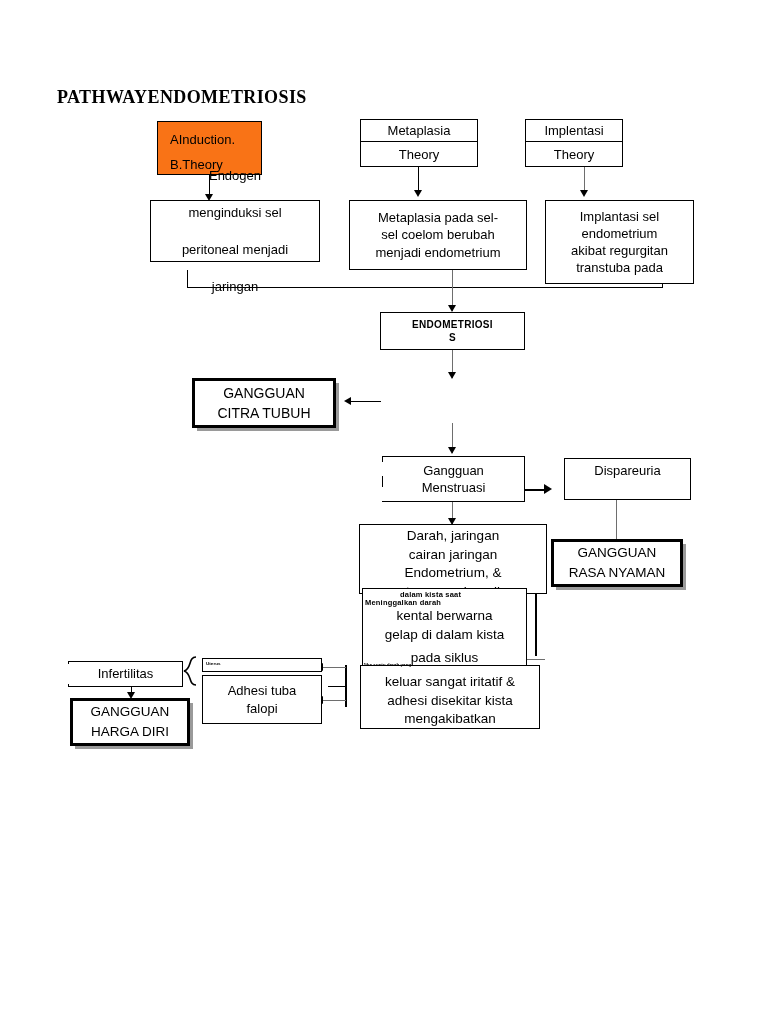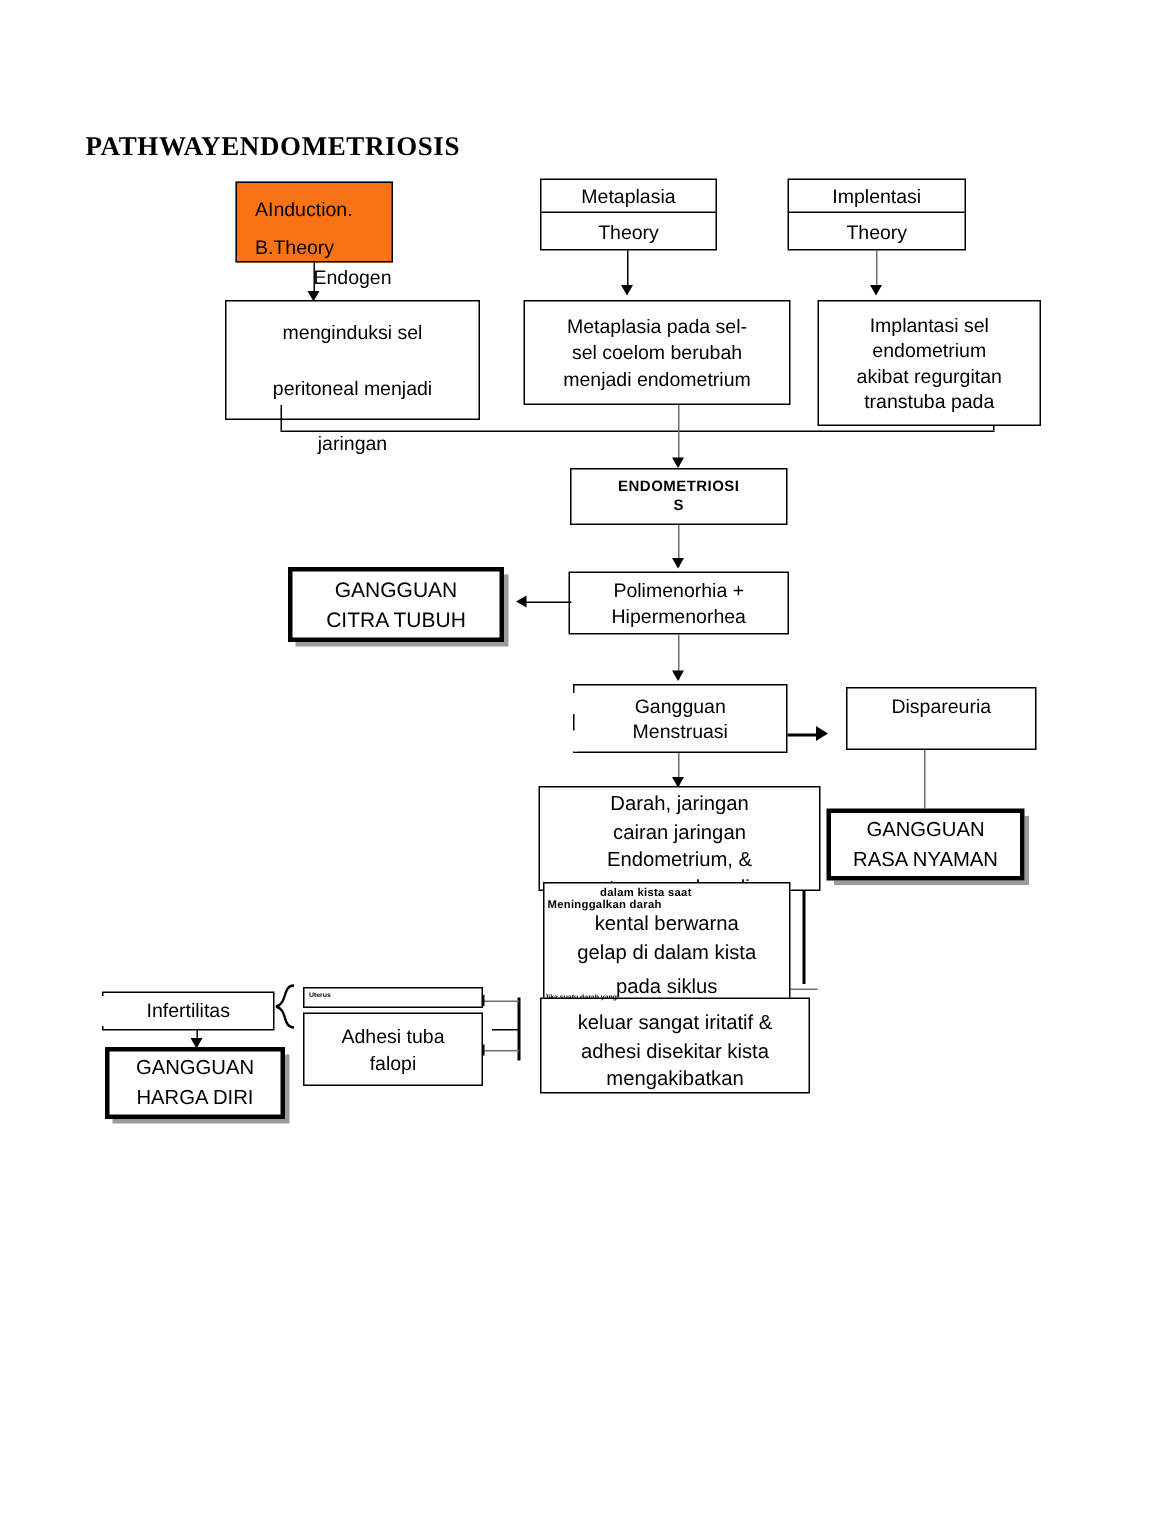--- a/index.html
+++ b/index.html
@@ -170,35 +170,35 @@
   <div class="leftbox" style="left:157px; top:121px; width:105px; height:54px;">
     <div class="ln">AInduction.</div>
     <div class="ln">B.Theory</div>
   </div>
 
   <div class="splitbox" style="left:360px; top:119px; width:118px; height:48px;">
     <div class="head">Metaplasia</div>
     <div class="body">Theory</div>
   </div>
 
-  <div class="splitbox" style="left:525px; top:119px; width:119px; height:48px;">
+  <div class="splitbox" style="left:525px; top:119px; width:98px; height:48px;">
     <div class="head">Implentasi</div>
     <div class="body">Theory</div>
   </div>
 
   <div class="vline" style="left:209px; top:175px; height:20px;"></div>
   <div class="arrow-down" style="left:205px; top:194px;"></div>
 
   <div class="vline" style="left:418px; top:167px; height:24px;"></div>
   <div class="arrow-down" style="left:414px; top:190px;"></div>
 
   <div class="vline grey" style="left:584px; top:167px; height:24px;"></div>
   <div class="arrow-down" style="left:580px; top:190px;"></div>
 
-  <div class="box" style="left:150px; top:200px; width:170px; height:80px;gap:20px;">
+  <div class="box" style="left:150px; top:200px; width:170px; height:62px;gap:20px;">
     <span class="ln">Endogen</span>
     <span class="ln">menginduksi sel</span>
     <span class="ln">peritoneal menjadi</span>
     <span class="ln">jaringan</span>
   </div>
 
   <div class="box" style="left:349px; top:200px; width:178px; height:70px;">
     <span class="ln">Metaplasia pada sel-</span>
     <span class="ln">sel coelom berubah</span>
     <span class="ln">menjadi endometrium</span>
@@ -218,24 +218,20 @@
   <div class="arrow-down" style="left:448px; top:305px;"></div>
 
   <div class="box bold-box" style="left:380px; top:312px; width:145px; height:38px;">
     <span class="ln">ENDOMETRIOSI</span>
     <span class="ln">S</span>
   </div>
 
   <div class="vline grey" style="left:452px; top:350px; height:28px;"></div>
   <div class="arrow-down" style="left:448px; top:372px;"></div>
 
-  <div class="box thin" style="left:379px; top:381px; width:147px; height:42px;">
-    <span class="ln">Polimenorhia +</span>
-    <span class="ln">Hipermenorhea</span>
-  </div>
 
   <div class="hline" style="left:349px; top:401px; width:32px;"></div>
   <div class="arrow-left" style="left:344px; top:397px;"></div>
 
   <div class="heavy" style="left:192px; top:378px; width:144px; height:50px;">
     <span class="ln">GANGGUAN</span>
     <span class="ln">CITRA TUBUH</span>
   </div>
 
   <div class="vline grey" style="left:452px; top:423px; height:30px;"></div>

